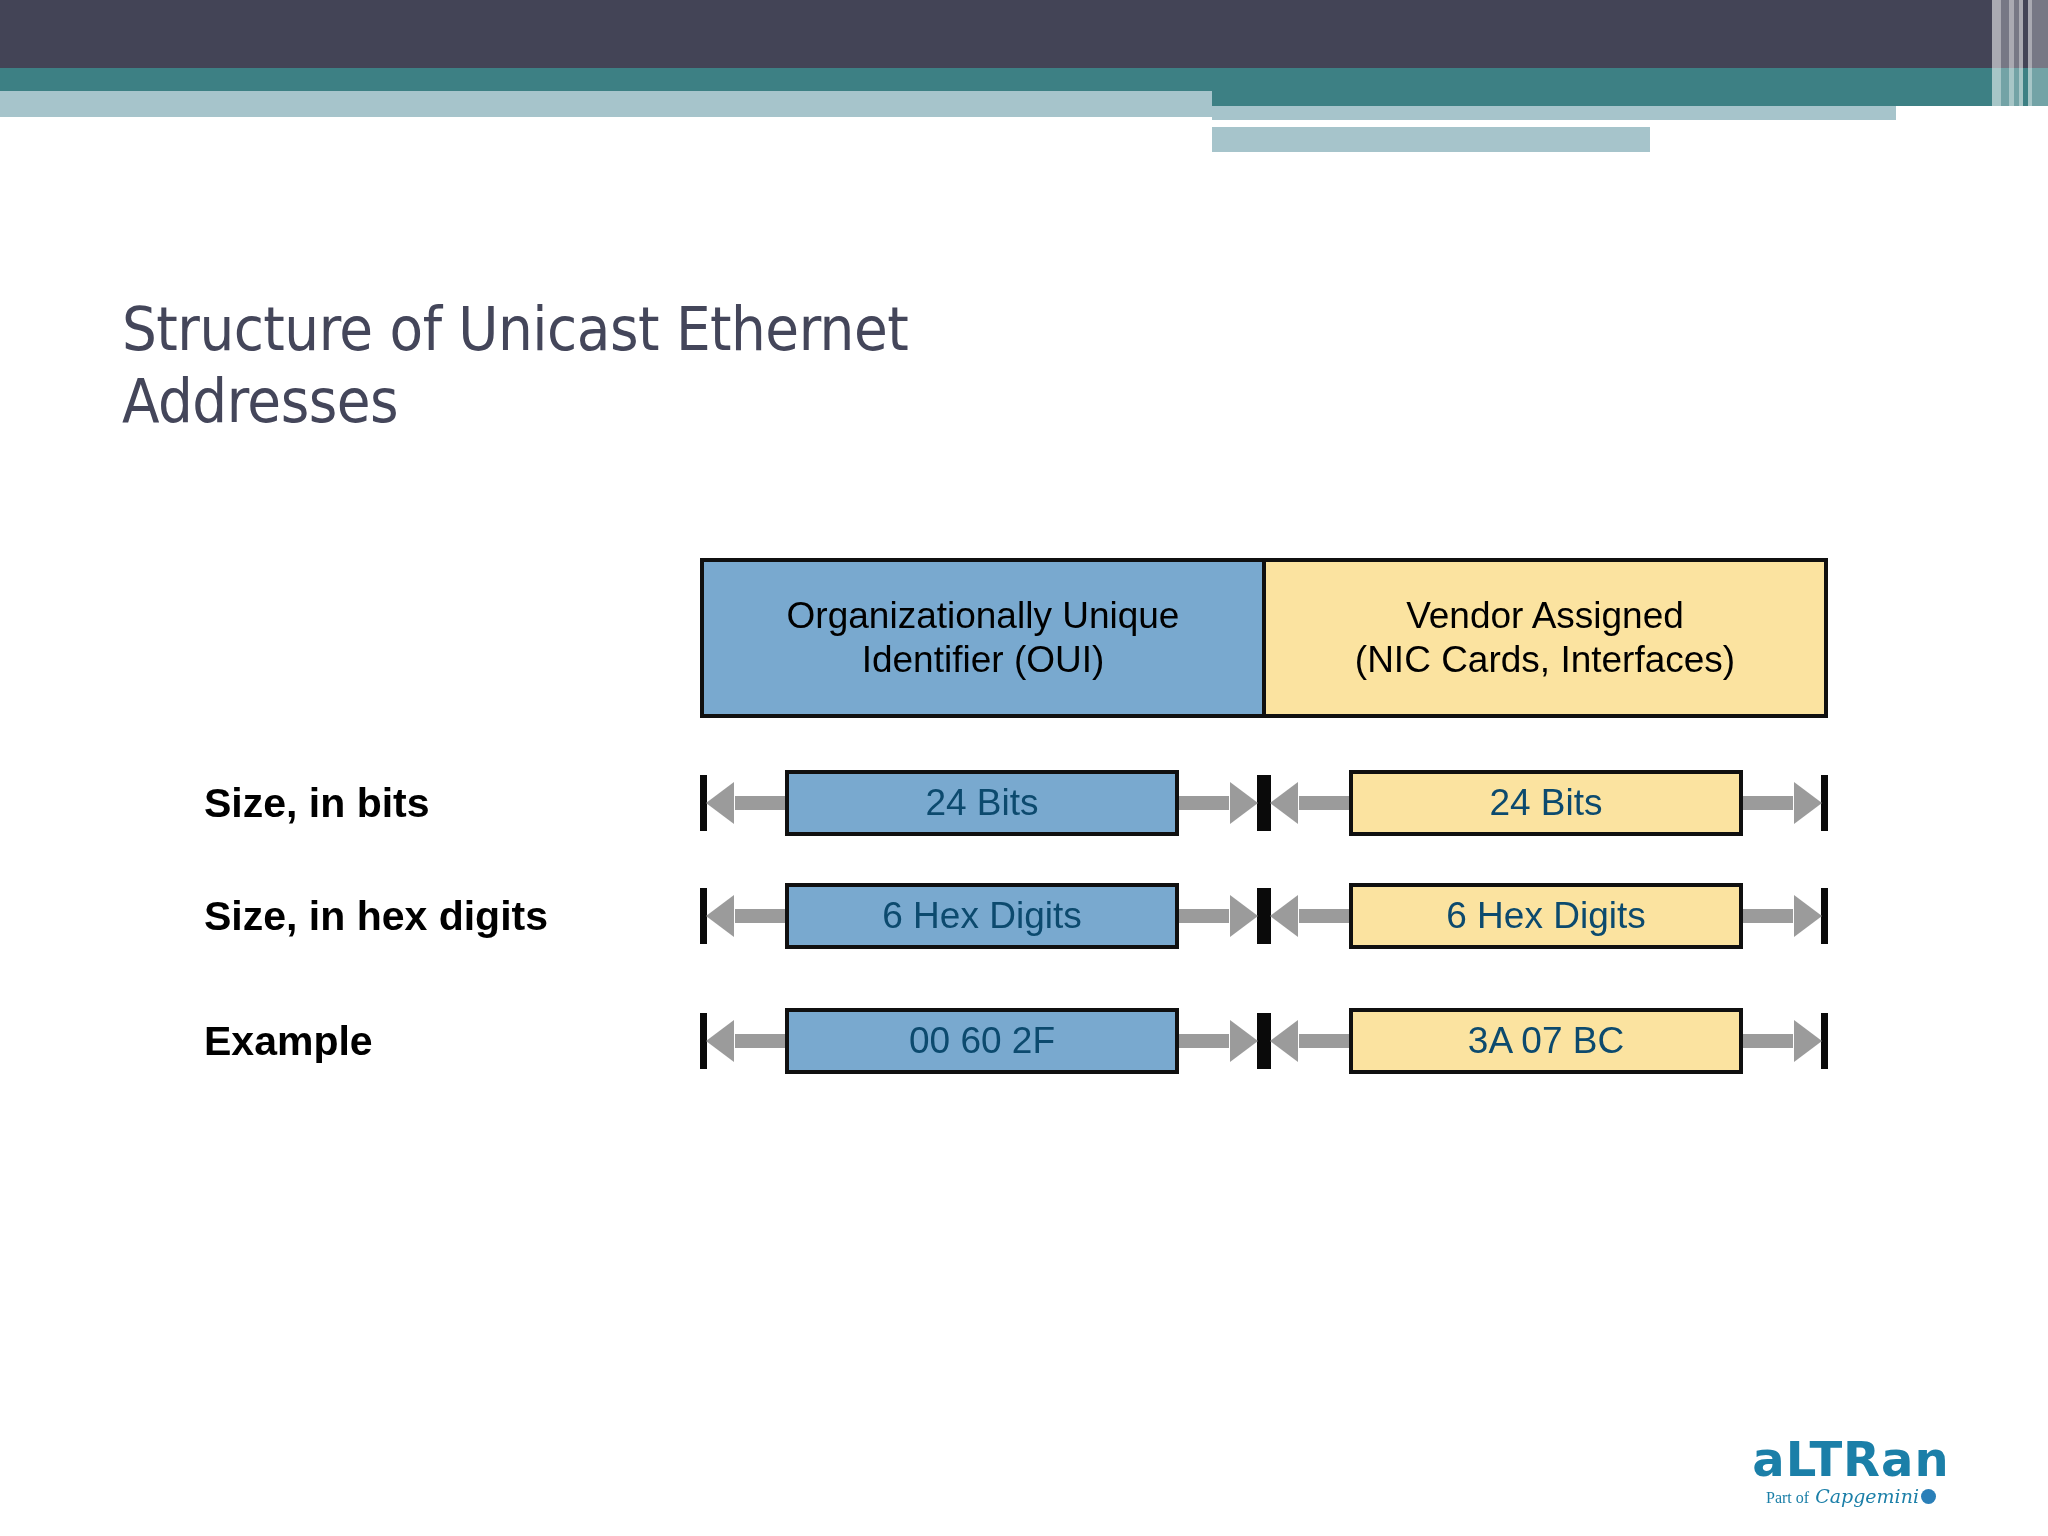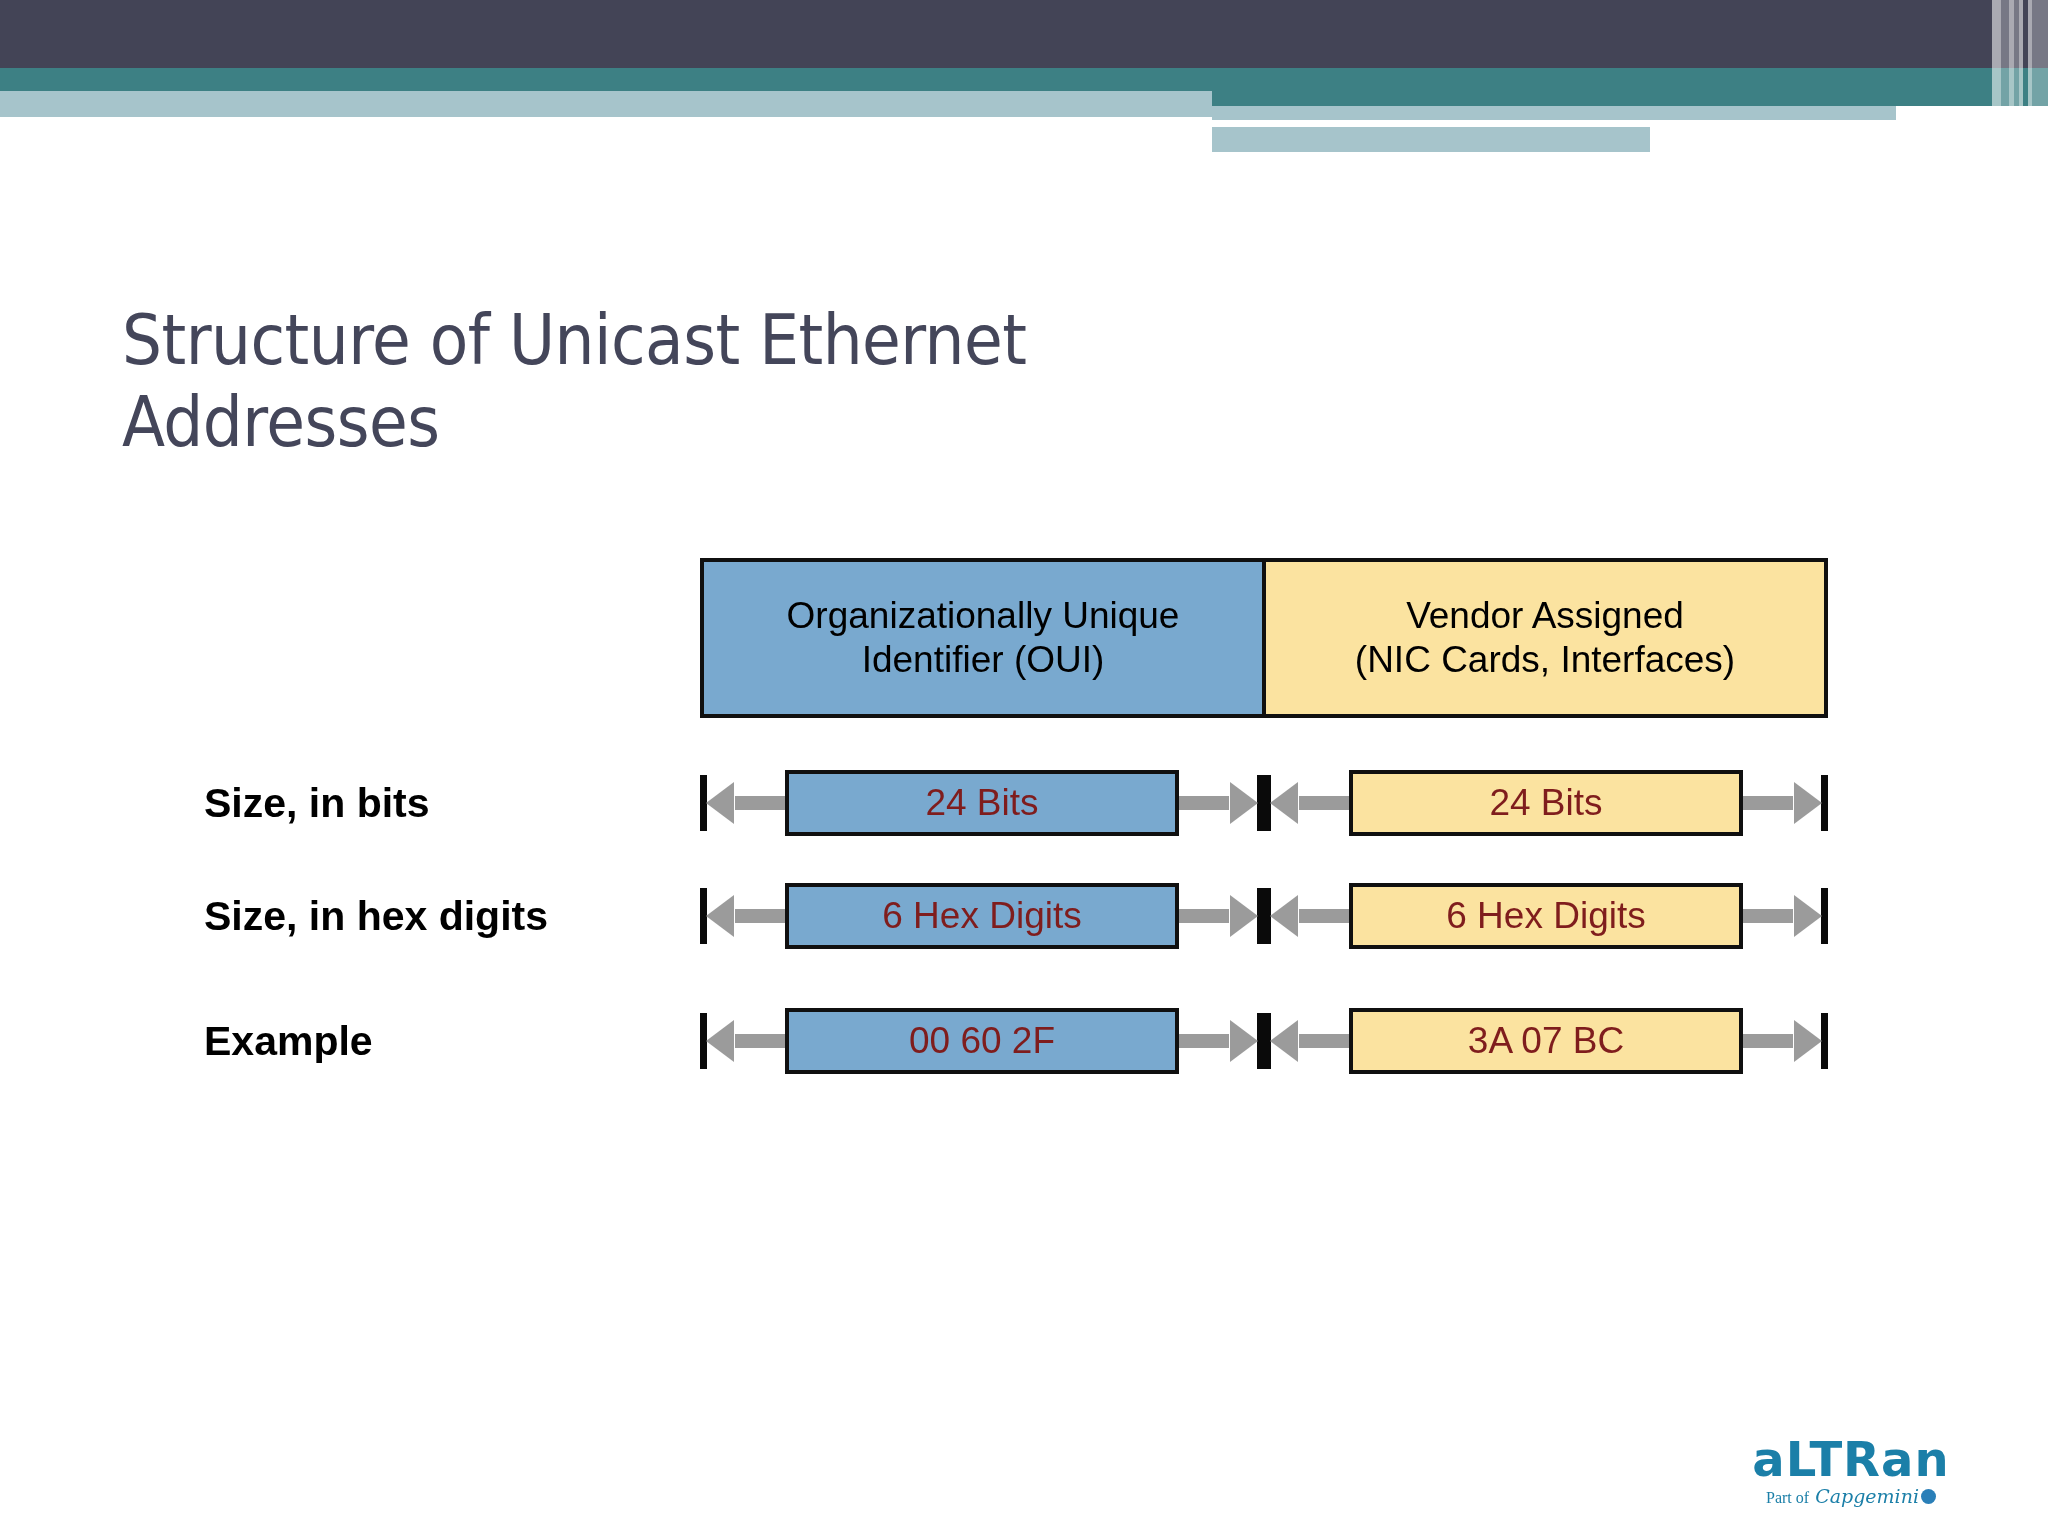--- a/index.html
+++ b/index.html
@@ -86,21 +86,21 @@
   .vsg3 { left: 2032px; width: 16px; }
 
   
   #slide-title {
     position: absolute;
     left: 122px;
     top: 252px;
     width: 1500px;
     color: #44465a;
     font-family: "DejaVu Sans Condensed", "Liberation Sans Narrow", "Liberation Sans", sans-serif;
-    font-size: 70px;
+    font-size: 61px;
     font-weight: 400;
     line-height: 1.18;
     letter-spacing: -0.5px;
     white-space: pre-line;
   }
 
   
   #diagram {
     position: absolute;
     left: 0;
@@ -211,21 +211,21 @@
     flex: 0 0 auto;
     width: 394px;
     height: 66px;
     border: 4px solid #101010;
     box-sizing: border-box;
     display: flex;
     align-items: center;
     justify-content: center;
     font-family: "Liberation Sans", sans-serif;
     font-size: 37px;
-    color: #7f1d1d;
+    color: #0c4a6e;
     white-space: nowrap;
   }
   .m-box.blue   { background: #79a9cf; }
   .m-box.yellow { background: #fbe3a0; }
 
   
   #logo {
     position: absolute;
     left: 1736px;
     top: 1428px;

